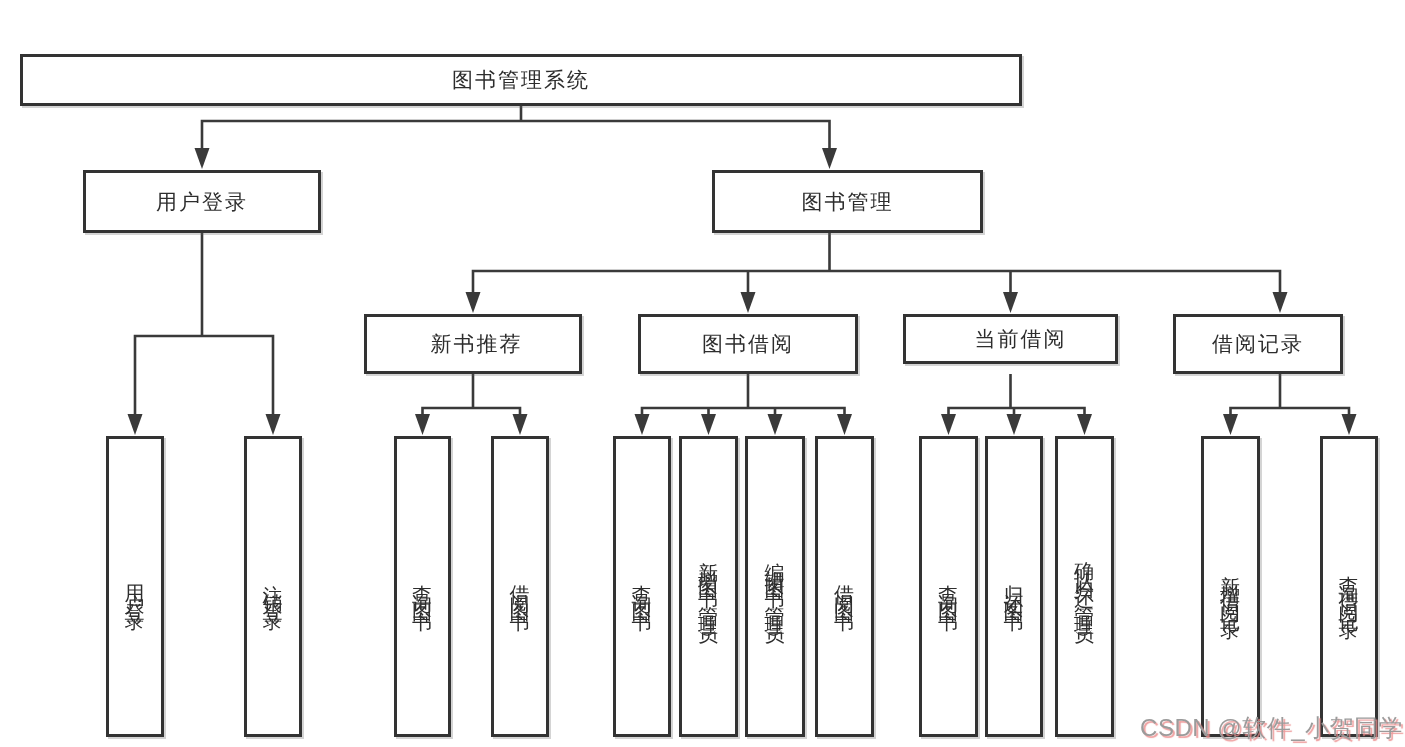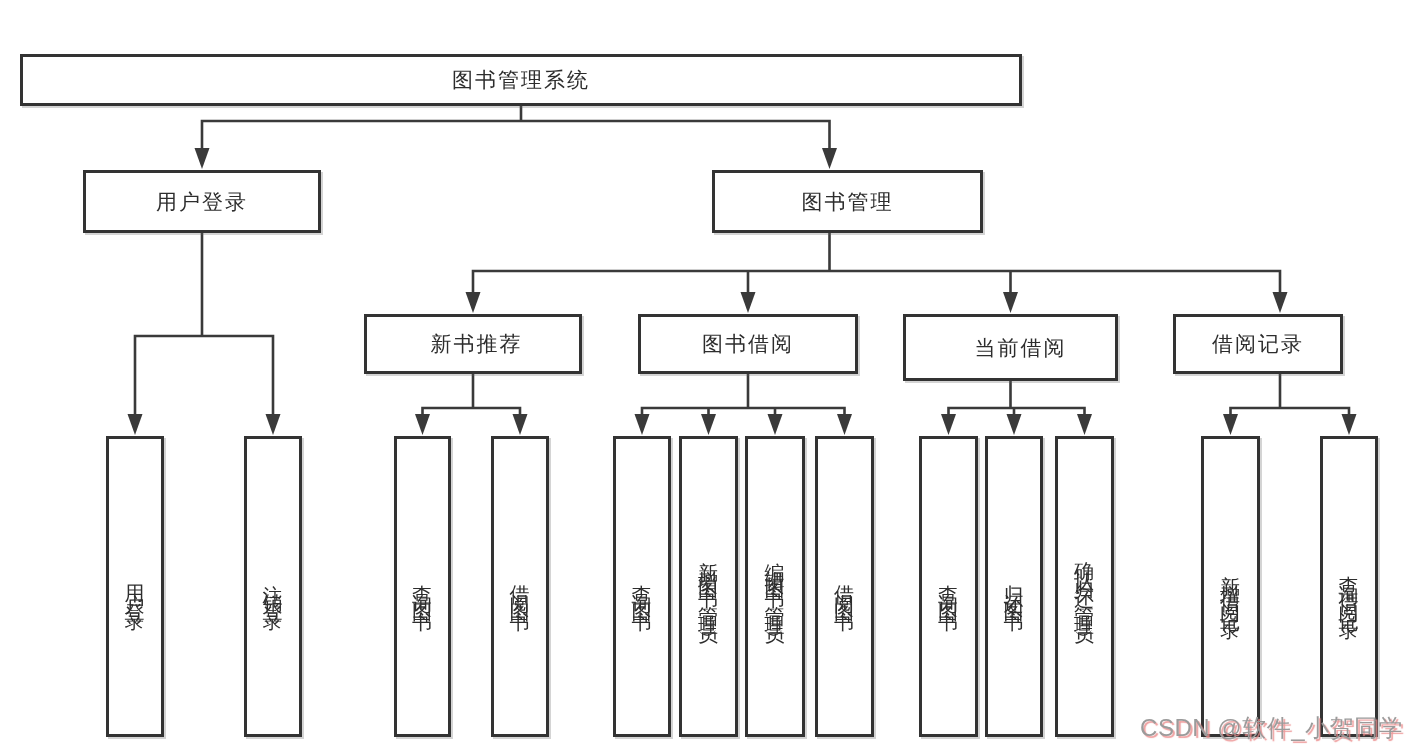--- a/index.html
+++ b/index.html
@@ -93,21 +93,21 @@
       </div>
       <div class="node" style="left: 712px; top: 170px; width: 271px; height: 63px;">
         <span class="label">图书管理</span>
       </div>
       <div class="node" style="left: 364px; top: 314px; width: 218px; height: 60px; padding-left: 7px;">
         <span class="label">新书推荐</span>
       </div>
       <div class="node" style="left: 638px; top: 314px; width: 220px; height: 60px;">
         <span class="label">图书借阅</span>
       </div>
-      <div class="node" style="left: 903px; top: 314px; width: 215px; height: 67px; padding-left: 20px;">
+      <div class="node" style="left: 903px; top: 314px; width: 215px; height: 50px; padding-left: 20px;">
         <span class="label">当前借阅</span>
       </div>
       <div class="node" style="left: 1173px; top: 314px; width: 170px; height: 60px;">
         <span class="label">借阅记录</span>
       </div>
       <div class="node vertical" style="left: 106px; top: 436px; width: 58px; height: 301px;">
         <span class="label">用户登录</span>
       </div>
       <div class="node vertical" style="left: 244px; top: 436px; width: 58px; height: 301px;">
         <span class="label">注销登录</span>

